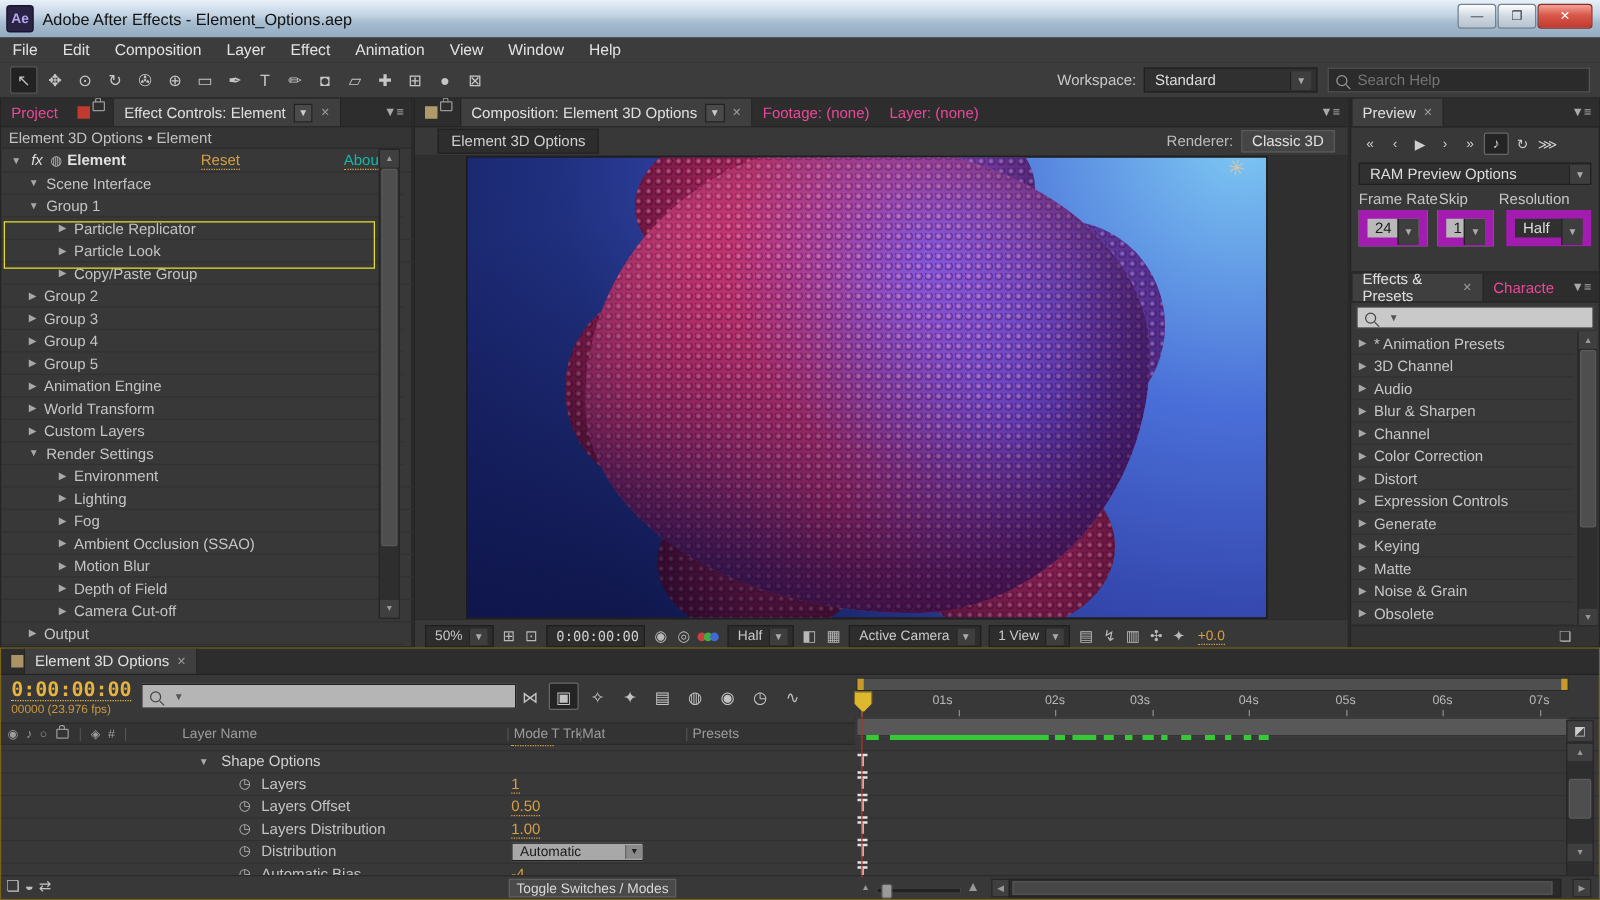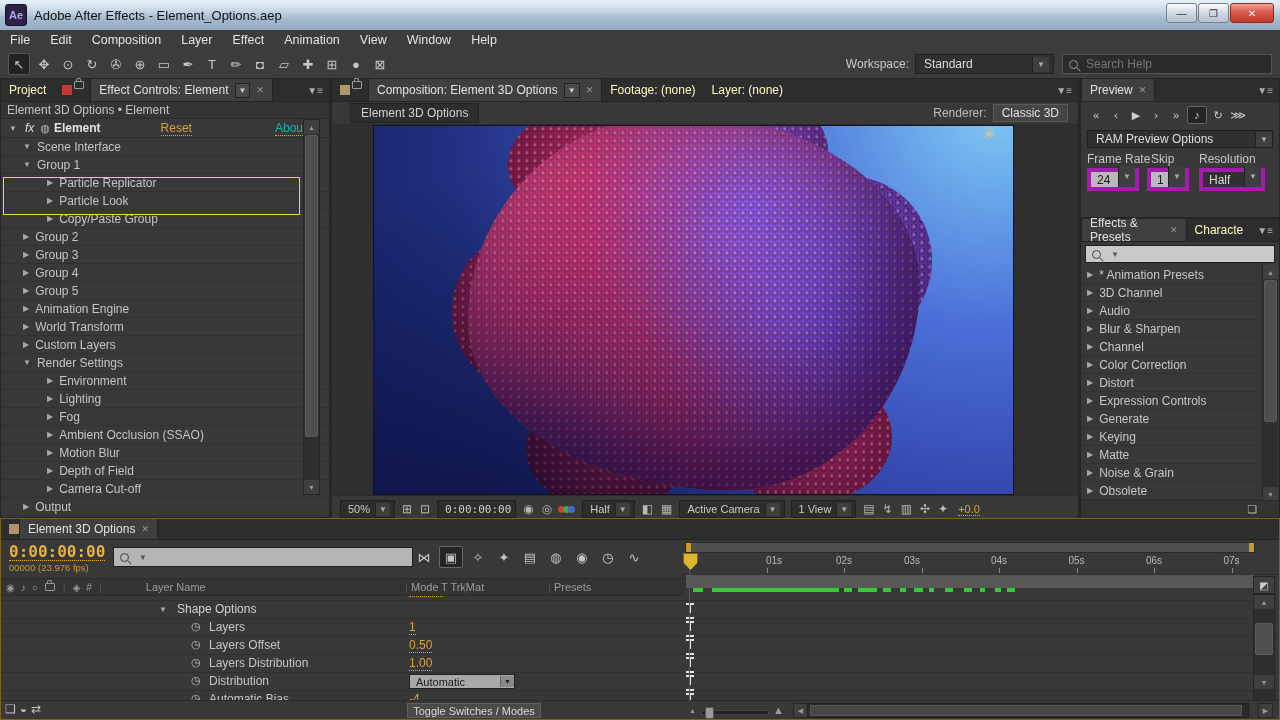--- a/index.html
+++ b/index.html
@@ -37,21 +37,21 @@
   .searchhelp{display:flex;align-items:center;background:#2b2b2b;border:1px solid #555;height:18px;
     width:196px;padding:0 6px;margin-right:8px;}
   .searchhelp input{background:transparent;border:none;outline:none;color:#bbb;font-size:12px;width:160px;
     font-family:"Liberation Sans",sans-serif;}
   .mag{width:7px;height:7px;border:1px solid #999;border-radius:50%;position:relative;flex:none;margin-right:6px;}
   .mag::after{content:"";position:absolute;width:5px;height:1px;background:#999;right:-4px;bottom:-2px;transform:rotate(45deg);}
   .spacer{flex:1;}
   
   .panel{position:absolute;background:#383838;border:1px solid #242424;box-sizing:border-box;}
   .tabbar{height:22px;background:#2d2d2d;display:flex;align-items:stretch;border-bottom:1px solid #232323;}
-  .tab{display:flex;align-items:center;padding:0 8px;color:#fef9c3;font-size:12px;}
+  .tab{display:flex;align-items:center;padding:0 8px;color:#ec4899;font-size:12px;}
   .tab.act{background:#3f3f3f;color:#e0e0e0;border-right:1px solid #232323;border-left:1px solid #232323;}
   .tab .x{margin-left:6px;font-size:9px;color:#999;}
   .swatch{width:10px;height:10px;margin-right:4px;flex:none;}
   .plock{width:8px;height:6px;border:1px solid #999;border-radius:1px;position:relative;margin:2px 6px 0 2px;flex:none;}
   .plock::before{content:"";position:absolute;left:1px;top:-4px;width:3px;height:3px;border:1px solid #999;border-bottom:0;border-radius:2px 2px 0 0;}
   .pmenu{margin-left:auto;display:flex;align-items:center;padding:0 6px;color:#aaa;font-size:10px;}
   .tab .dd{font-size:8px;background:#4a4a4a;border:1px solid #222;padding:2px 3px;margin-left:6px;color:#ccc;}
   
   .lp{left:0;top:78px;width:330px;height:440px;}
   .crumb{height:16px;line-height:16px;padding-left:6px;background:#343434;color:#c2c2c2;border-bottom:1px solid #2b2b2b;}
@@ -125,21 +125,21 @@
   .expo{color:#d7a043;border-bottom:1px dotted #d7a043;margin-left:6px;}
   
   .pv{left:1080px;top:78px;width:200px;height:140px;}
   .transport{display:flex;align-items:center;padding:4px 4px 2px 6px;}
   .tbtn{min-width:18px;height:16px;display:flex;align-items:center;justify-content:center;color:#cfcfcf;font-size:11px;margin-right:2px;}
   .tbtn.act{background:#242424;border:1px solid #666;border-radius:2px;}
   .pvdd{margin:4px 6px;background:#303030;border:1px solid #1f1f1f;height:16px;display:flex;align-items:center;
     justify-content:space-between;padding-left:8px;color:#ddd;}
   .pvlbls{display:flex;color:#c6c6c6;margin:4px 6px 0;}
   .pvrow{display:flex;margin:2px 6px;}
-  .fld{display:flex;align-items:flex-end;background:#b9b9b9;color:#1a1a1a;border:4px solid #a21caf;height:15px;padding-left:6px;}
+  .fld{display:flex;align-items:flex-start;background:#b9b9b9;color:#1a1a1a;border:7px solid #a21caf;height:15px;padding-left:6px;}
   .fld .ddarrow{height:100%;display:flex;align-items:center;}
   .cbrow{display:flex;margin:6px 6px 0;color:#c6c6c6;}
   .cb{width:10px;height:10px;background:#2b2b2b;border:1px solid #5a5a5a;margin-right:5px;flex:none;}
   
   .ep{left:1080px;top:218px;width:200px;height:300px;}
   .epsearch{display:flex;align-items:center;background:#c9c9c9;border:1px solid #1f1f1f;height:16px;margin:3px 4px;padding:0 6px;}
   .epsearch .mag{border-color:#444;} .epsearch .mag::after{background:#444;}
   .epsearch .sdd{font-size:8px;color:#555;margin-left:4px;}
   .cats{position:relative;}
   .catrow{height:17px;display:flex;align-items:center;border-bottom:1px solid #313131;color:#c6c6c6;padding-left:6px;width:172px;}
@@ -664,21 +664,21 @@
           </div>
         </div>
       <div class="tlright">
         <div class="wabar">
           <span class="wah" style="left:0"></span>
           <span class="wah" style="right:0"></span>
         </div>
         <div class="ruler" id="ruler">
             <span class="rlab" style="left: 5px;">0s</span>
             <span class="rtick" style="left: 5px;"></span>
-            <span class="rlab" style="left: 90px;">01s</span>
+            <span class="rlab" style="left: 70px;">01s</span>
             <span class="rtick" style="left: 82.5px;"></span>
             <span class="rlab" style="left: 160px; text-align: center;">02s</span>
             <span class="rtick" style="left: 160px;"></span>
             <span class="rlab" style="left: 228px;">03s</span>
             <span class="rtick" style="left: 237.5px;"></span>
             <span class="rlab" style="left: 315px;">04s</span>
             <span class="rtick" style="left: 315px;"></span>
             <span class="rlab" style="left: 392.5px;">05s</span>
             <span class="rtick" style="left: 392.5px;"></span>
             <span class="rlab" style="left: 470px;">06s</span>

